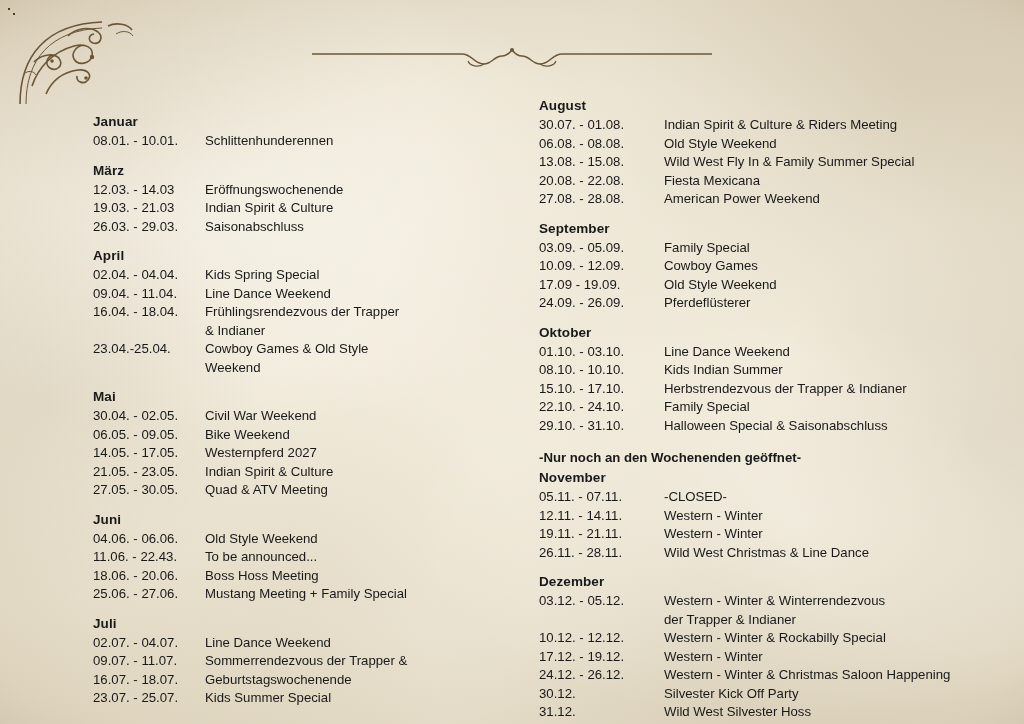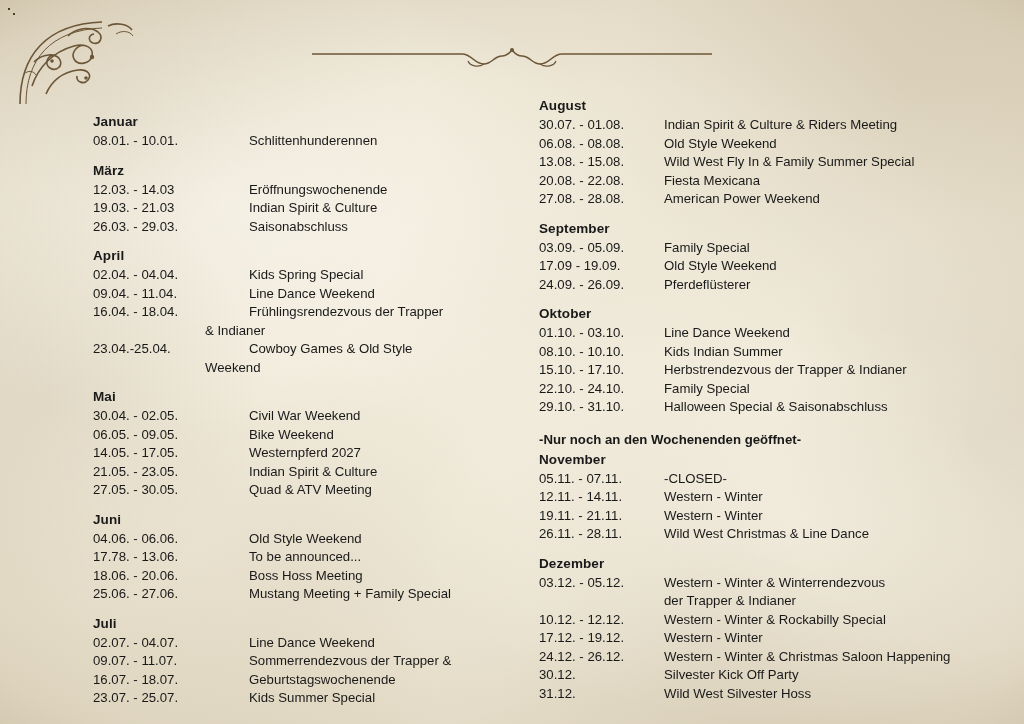--- a/index.html
+++ b/index.html
@@ -110,21 +110,21 @@
     align-items: center;
   }
   .row .date {
     flex: 0 0 auto;
     white-space: nowrap;
   }
   .row .desc {
     flex: 1 1 auto;
   }
   .col-left .row .date { width: 112px; }
-  .col-left .row .desc { padding-left: 0; margin-left: 44px; }
+  .col-left .row .desc { padding-left: 0; }
   .col-right .row .date { width: 125px; }
 
   .note {
     font-weight: bold;
     font-size: 13.2px;
     line-height: 18px;
     text-align: left;
     margin-top: 14px;
     margin-bottom: 2px;
     padding-right: 20px;
@@ -251,21 +251,21 @@
         <span class="date">27.05. - 30.05.</span>
         <span class="desc">Quad &amp; ATV Meeting</span>
       </div>
 
       <div class="month">Juni</div>
       <div class="row">
         <span class="date">04.06. - 06.06.</span>
         <span class="desc">Old Style Weekend</span>
       </div>
       <div class="row">
-        <span class="date">17.78. - 13.06.</span>
+        <span class="date">11.06. - 22.43.</span>
         <span class="desc">To be announced...</span>
       </div>
       <div class="row">
         <span class="date">18.06. - 20.06.</span>
         <span class="desc">Boss Hoss Meeting</span>
       </div>
       <div class="row">
         <span class="date">25.06. - 27.06.</span>
         <span class="desc">Mustang Meeting + Family Special</span>
       </div>
@@ -310,20 +310,24 @@
       </div>
       <div class="row">
         <span class="date">27.08. - 28.08.</span>
         <span class="desc">American Power Weekend</span>
       </div>
 
       <div class="month">September</div>
       <div class="row">
         <span class="date">03.09. - 05.09.</span>
         <span class="desc">Family Special</span>
+      </div>
+      <div class="row">
+        <span class="date">10.09. - 12.09.</span>
+        <span class="desc">Cowboy Games</span>
       </div>
       <div class="row">
         <span class="date">17.09 - 19.09.</span>
         <span class="desc">Old Style Weekend</span>
       </div>
       <div class="row">
         <span class="date">24.09. - 26.09.</span>
         <span class="desc">Pferdeflüsterer</span>
       </div>
 

